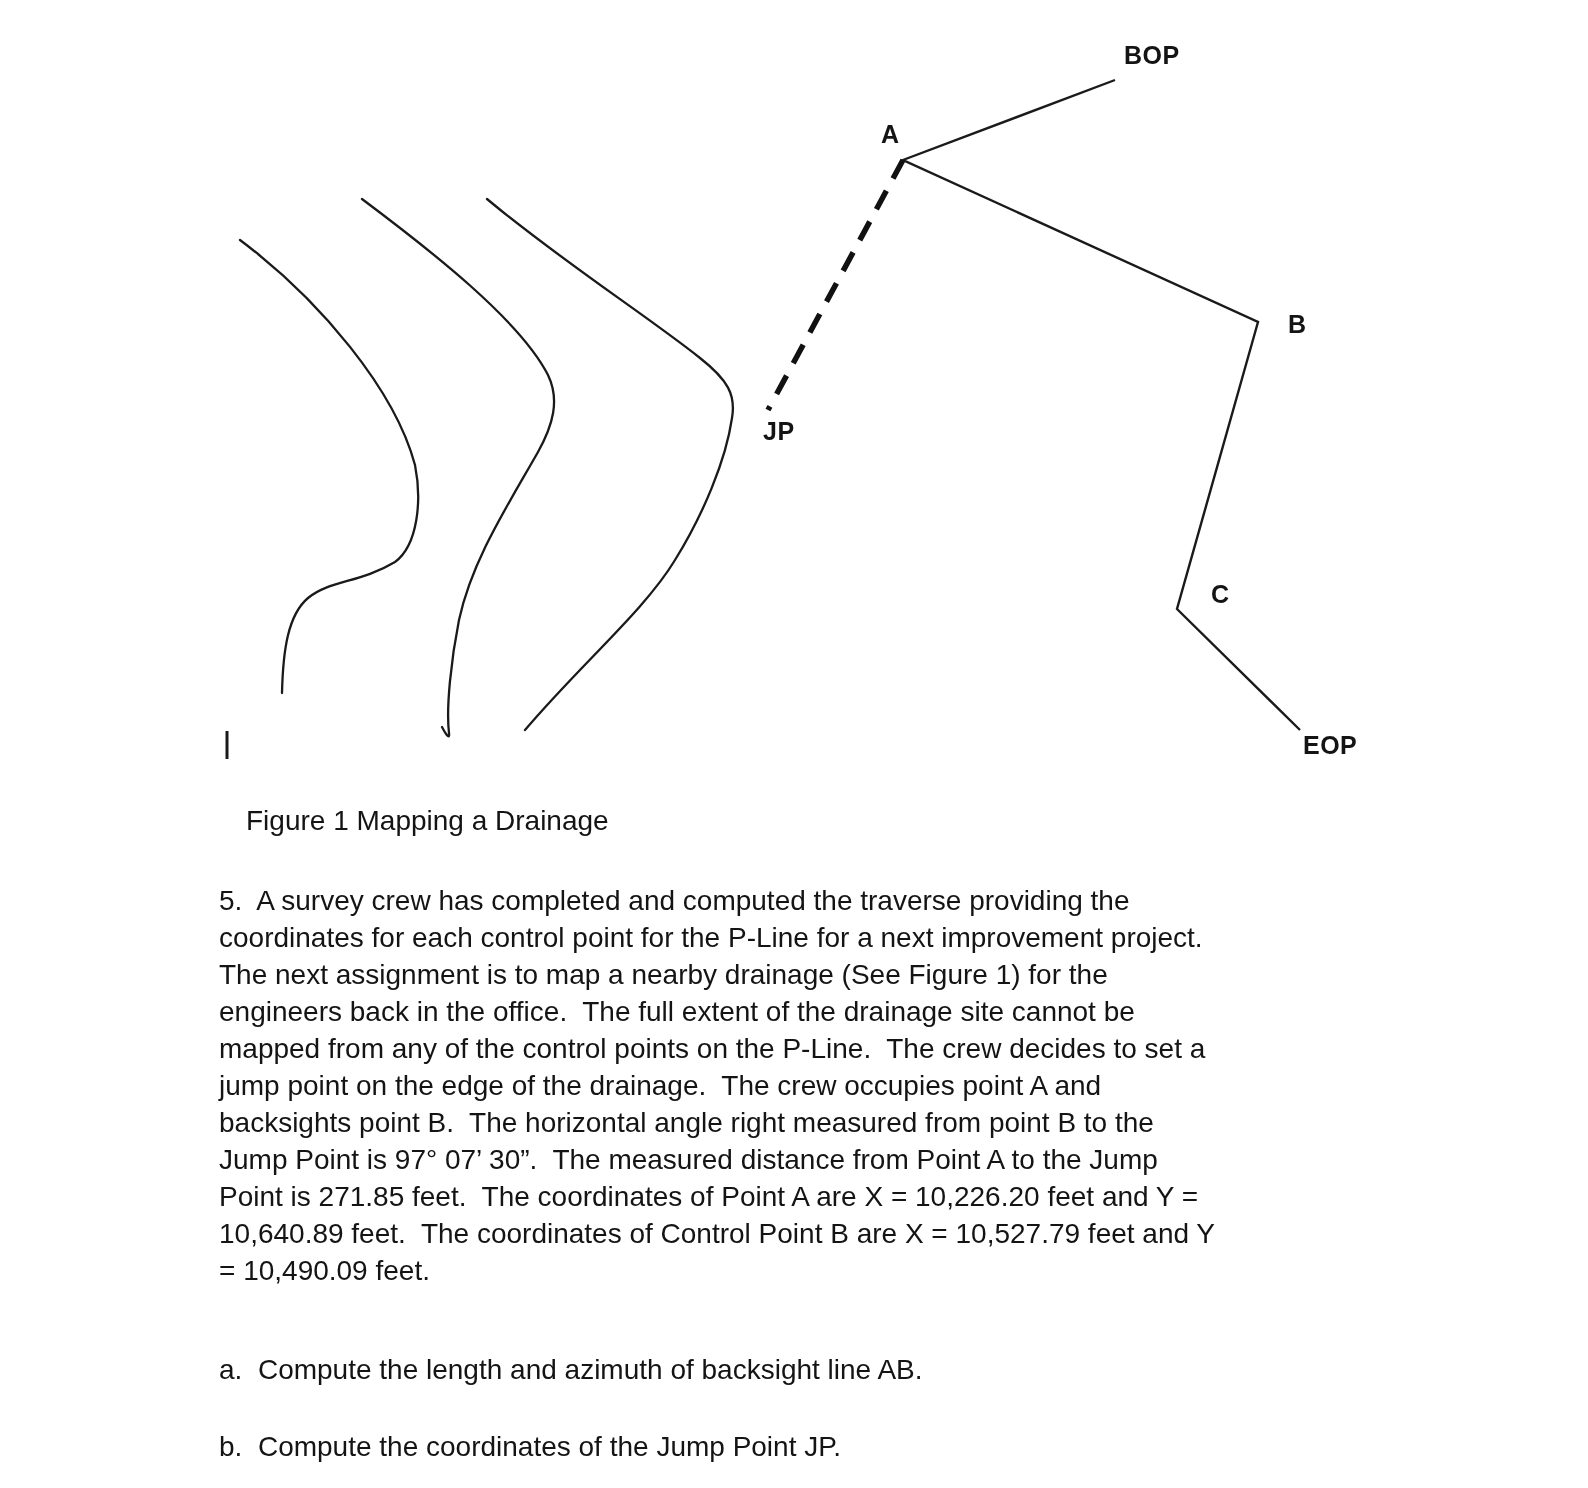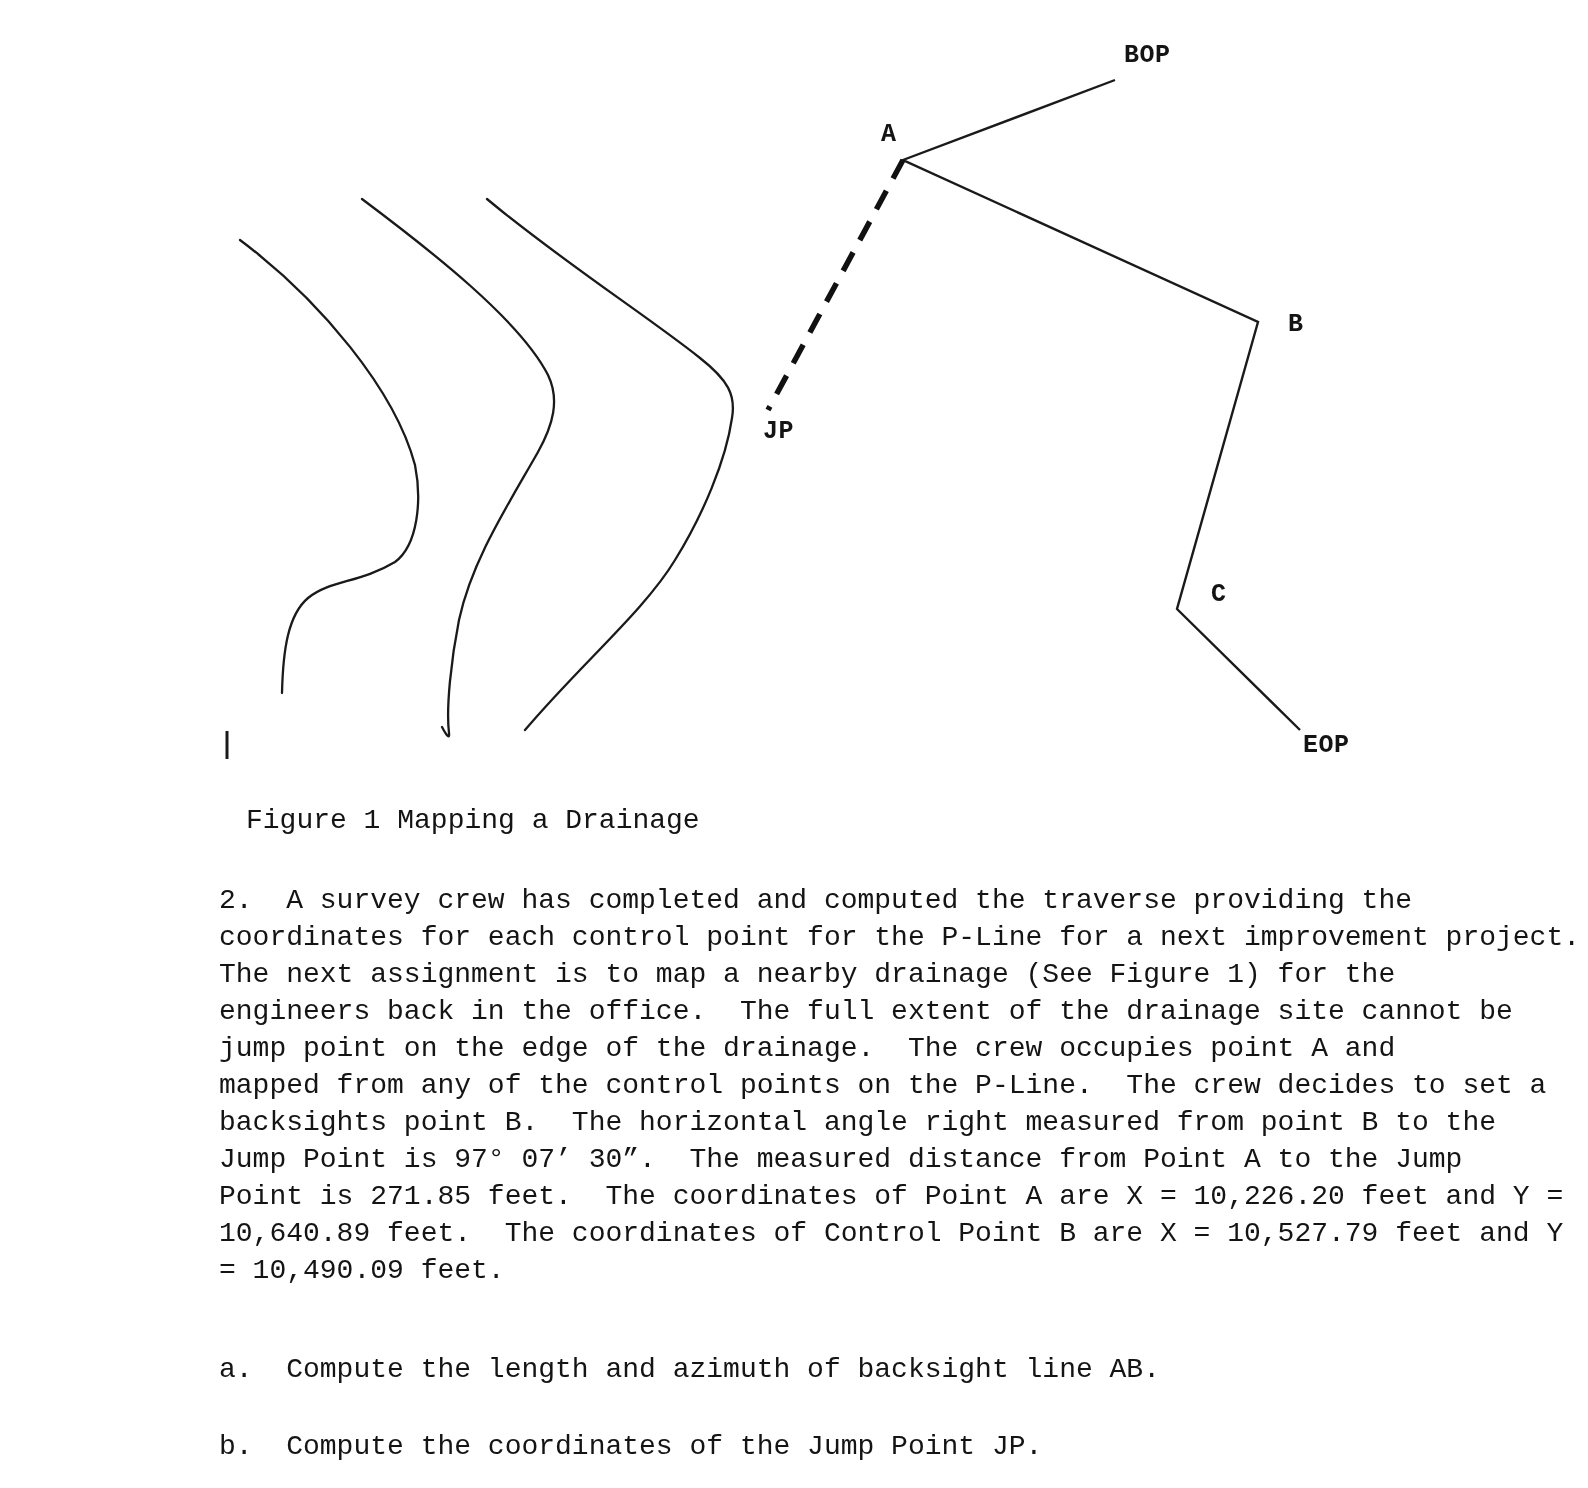--- a/index.html
+++ b/index.html
@@ -5,21 +5,21 @@
   html, body {
     margin: 0;
     padding: 0;
     background: #ffffff;
   }
   .page {
     position: relative;
     width: 1588px;
     height: 1488px;
     background: #ffffff;
-    font-family: Liberation Mono, monospace;
+    font-family: Liberation Sans, sans-serif;
     color: #141414;
     overflow: hidden;
   }
   .fig-svg {
     position: absolute;
     left: 0;
     top: 0;
   }
   .pt-label {
     position: absolute;
@@ -95,26 +95,26 @@
   <div class="pt-label" style="left:1124px; top:43px;">BOP</div>
   <div class="pt-label" style="left:881px; top:122px;">A</div>
   <div class="pt-label" style="left:1288px; top:312px;">B</div>
   <div class="pt-label" style="left:1211px; top:582px;">C</div>
   <div class="pt-label" style="left:763px; top:419px;">JP</div>
   <div class="pt-label" style="left:1303px; top:733px;">EOP</div>
 
   <div class="caption">Figure 1 Mapping a Drainage</div>
 
   <div class="para">
-    <div class="tline">2.  A survey crew has completed and computed the traverse providing the</div>
+    <div class="tline">5.  A survey crew has completed and computed the traverse providing the</div>
     <div class="tline">coordinates for each control point for the P-Line for a next improvement project.</div>
     <div class="tline">The next assignment is to map a nearby drainage (See Figure 1) for the</div>
     <div class="tline">engineers back in the office.  The full extent of the drainage site cannot be</div>
+    <div class="tline">mapped from any of the control points on the P-Line.  The crew decides to set a</div>
     <div class="tline">jump point on the edge of the drainage.  The crew occupies point A and</div>
-    <div class="tline">mapped from any of the control points on the P-Line.  The crew decides to set a</div>
     <div class="tline">backsights point B.  The horizontal angle right measured from point B to the</div>
     <div class="tline">Jump Point is 97° 07’ 30”.  The measured distance from Point A to the Jump</div>
     <div class="tline">Point is 271.85 feet.  The coordinates of Point A are X = 10,226.20 feet and Y =</div>
     <div class="tline">10,640.89 feet.  The coordinates of Control Point B are X = 10,527.79 feet and Y</div>
     <div class="tline">= 10,490.09 feet.</div>
   </div>
 
   <div class="question q-a">a.  Compute the length and azimuth of backsight line AB.</div>
   <div class="question q-b">b.  Compute the coordinates of the Jump Point JP.</div>
 

